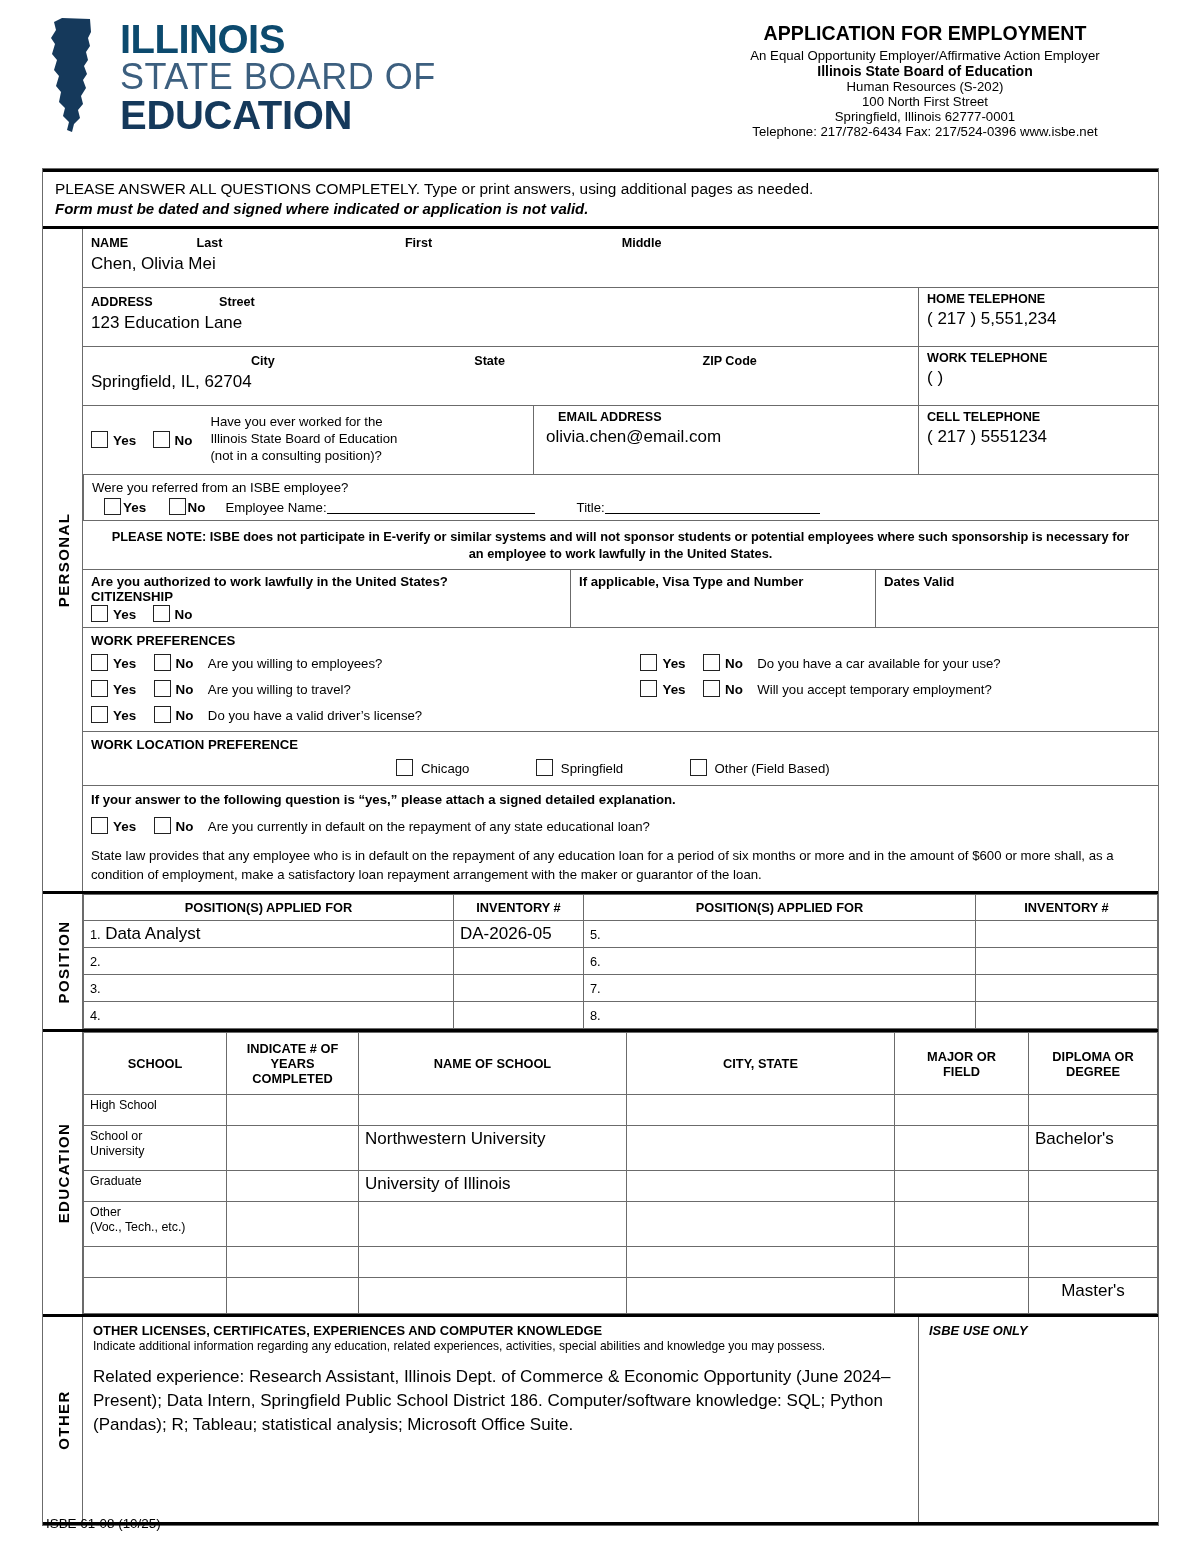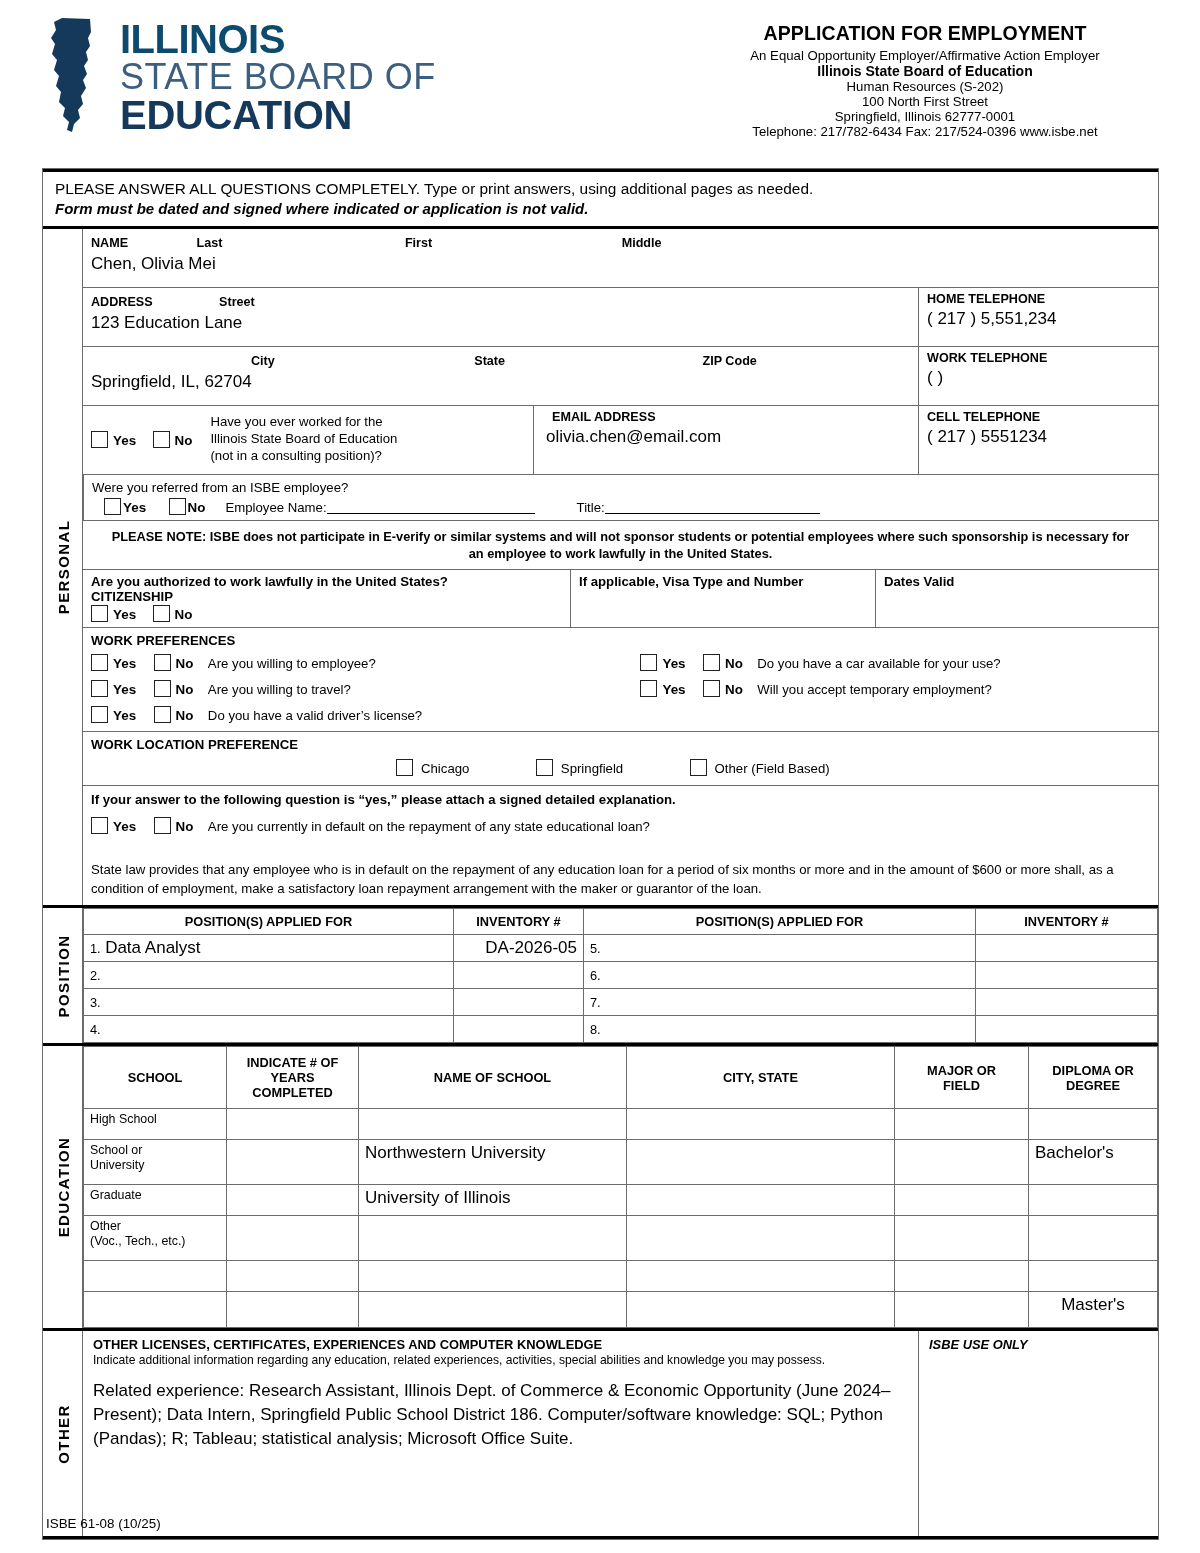--- a/index.html
+++ b/index.html
@@ -139,21 +139,21 @@
     border: 1px solid #6b6b6b;
     padding: 3px 6px;
     vertical-align: top;
   }
   table.grid th {
     font-size: 12.8px; font-weight: bold; text-align: center;
     vertical-align: middle; padding: 5px 4px;
   }
   .pos-num { font-size: 12.8px; }
   .pos-val { font-size: 17px; }
-  .inv-val { font-size: 17px; text-align: right; }
+  .inv-val { font-size: 17px; text-align: left; }
 
   .edu-lbl { font-size: 12.4px; line-height: 1.18; }
   .edu-val { font-size: 17px; }
   .edu-val-r { font-size: 17px; }
 
   .other-hd { font-size: 12.9px; font-weight: bold; }
   .other-sub { font-size: 12.1px; line-height: 1.45; }
   .other-body { font-size: 17px; line-height: 1.42; margin-top: 9px; }
 
   .footer {
@@ -243,21 +243,21 @@
             <span class="cb"></span><span class="cb-lbl">Yes</span>
             <span class="cb" style="margin-left:8px;"></span><span class="cb-lbl">No</span>
           </div>
           <div style="line-height:1.28;">
             <div class="q">Have you ever worked for the</div>
             <div class="q">Illinois State Board of Education</div>
             <div class="q">(not in a consulting position)?</div>
           </div>
         </div>
         <div class="cell bl" style="width:385px;">
-          <div class="lbl" style="margin-left:10px;">EMAIL ADDRESS</div>
+          <div class="lbl" style="margin-left:16px;">EMAIL ADDRESS</div>
           <div class="val" style="margin-left:4px;">olivia.chen@email.com</div>
         </div>
         <div class="cell bl" style="flex:1;">
           <div class="lbl">CELL TELEPHONE</div>
           <div class="val">(  217  ) 5551234</div>
         </div>
       </div>
 
       <div class="row">
         <div class="cell bl" style="flex:1;">
@@ -302,21 +302,21 @@
 
       <div class="row">
         <div class="cell" style="flex:1; padding:5px 8px 7px 8px;">
           <div class="qb">WORK PREFERENCES</div>
           <div style="position:relative; margin-top:6px;">
             
             <div style="display:inline-block; width:545px; vertical-align:top;">
               <div style="margin-bottom:8px;">
                 <span class="cb"></span><span class="cb-lbl">Yes</span>
                 <span class="cb" style="margin-left:9px;"></span><span class="cb-lbl">No</span>
-                <span class="q" style="margin-left:6px;">Are you willing to employee?</span>
+                <span class="q" style="margin-left:6px;">Are you willing to employees?</span>
               </div>
               <div style="margin-bottom:8px;">
                 <span class="cb"></span><span class="cb-lbl">Yes</span>
                 <span class="cb" style="margin-left:9px;"></span><span class="cb-lbl">No</span>
                 <span class="q" style="margin-left:6px;">Are you willing to travel?</span>
               </div>
               <div>
                 <span class="cb"></span><span class="cb-lbl">Yes</span>
                 <span class="cb" style="margin-left:9px;"></span><span class="cb-lbl">No</span>
                 <span class="q" style="margin-left:6px;">Do you have a valid driver’s license?</span>
@@ -351,21 +351,21 @@
       </div>
 
       <div class="row">
         <div class="cell" style="flex:1; padding:6px 8px 7px 8px;">
           <div class="qb">If your answer to the following question is “yes,” please attach a signed detailed explanation.</div>
           <div style="margin-top:10px;">
             <span class="cb"></span><span class="cb-lbl">Yes</span>
             <span class="cb" style="margin-left:9px;"></span><span class="cb-lbl">No</span>
             <span class="q" style="margin-left:6px;">Are you currently in default on the repayment of any state educational loan?</span>
           </div>
-          <div class="q" style="margin-top:26px; line-height:1.4;">State law provides that any employee who is in default on the repayment of any education loan for a period of six months or more and in the amount of $600 or more shall, as a condition of employment, make a satisfactory loan repayment arrangement with the maker or guarantor of the loan.</div>
+          <div class="q" style="margin-top:12px; line-height:1.4;">State law provides that any employee who is in default on the repayment of any education loan for a period of six months or more and in the amount of $600 or more shall, as a condition of employment, make a satisfactory loan repayment arrangement with the maker or guarantor of the loan.</div>
         </div>
       </div>
 
     </div>
   </div>
 
   <div class="sect" style="border-bottom:3px solid #000;">
     <div class="vlabel">
       <span>POSITION</span>
     </div>

